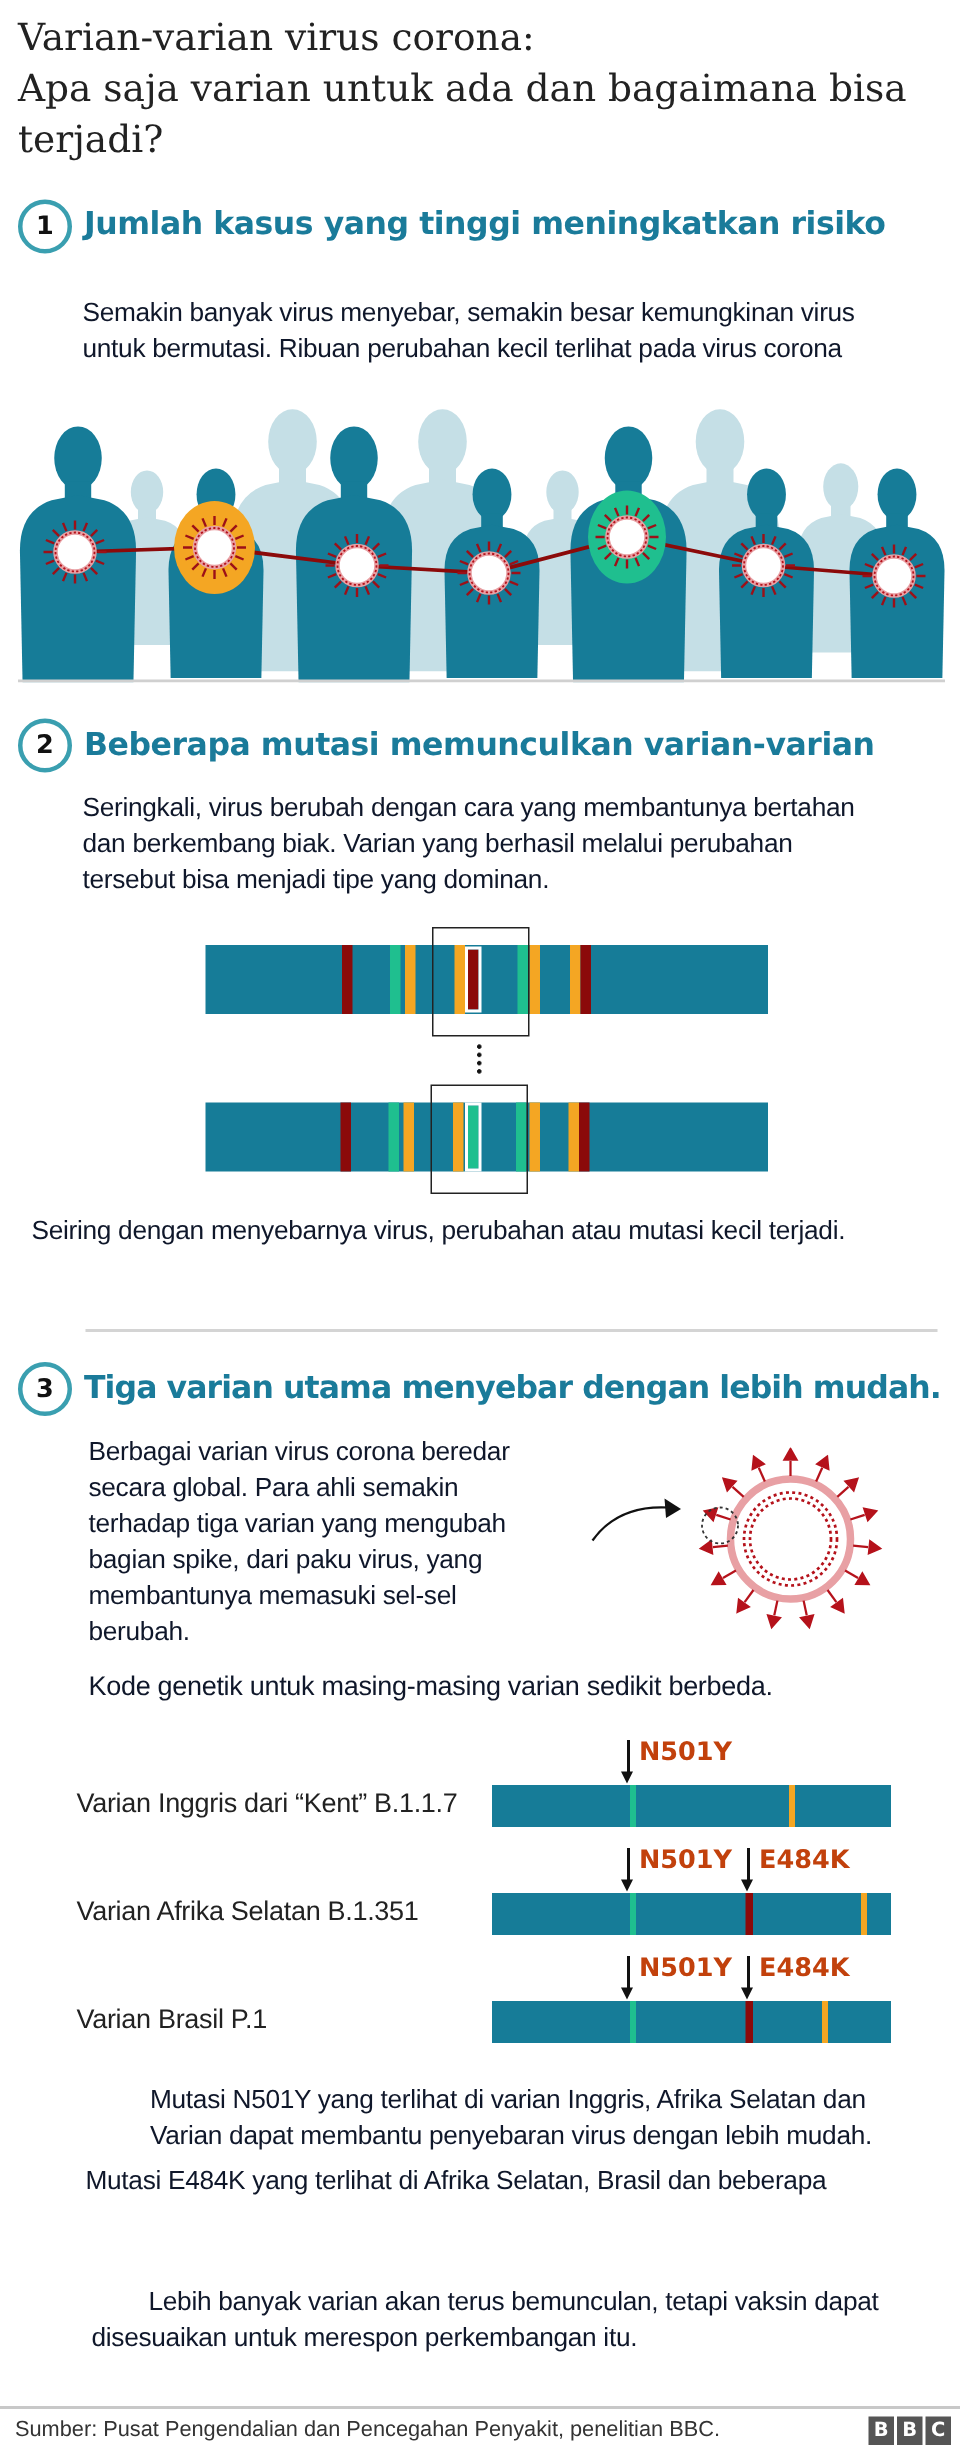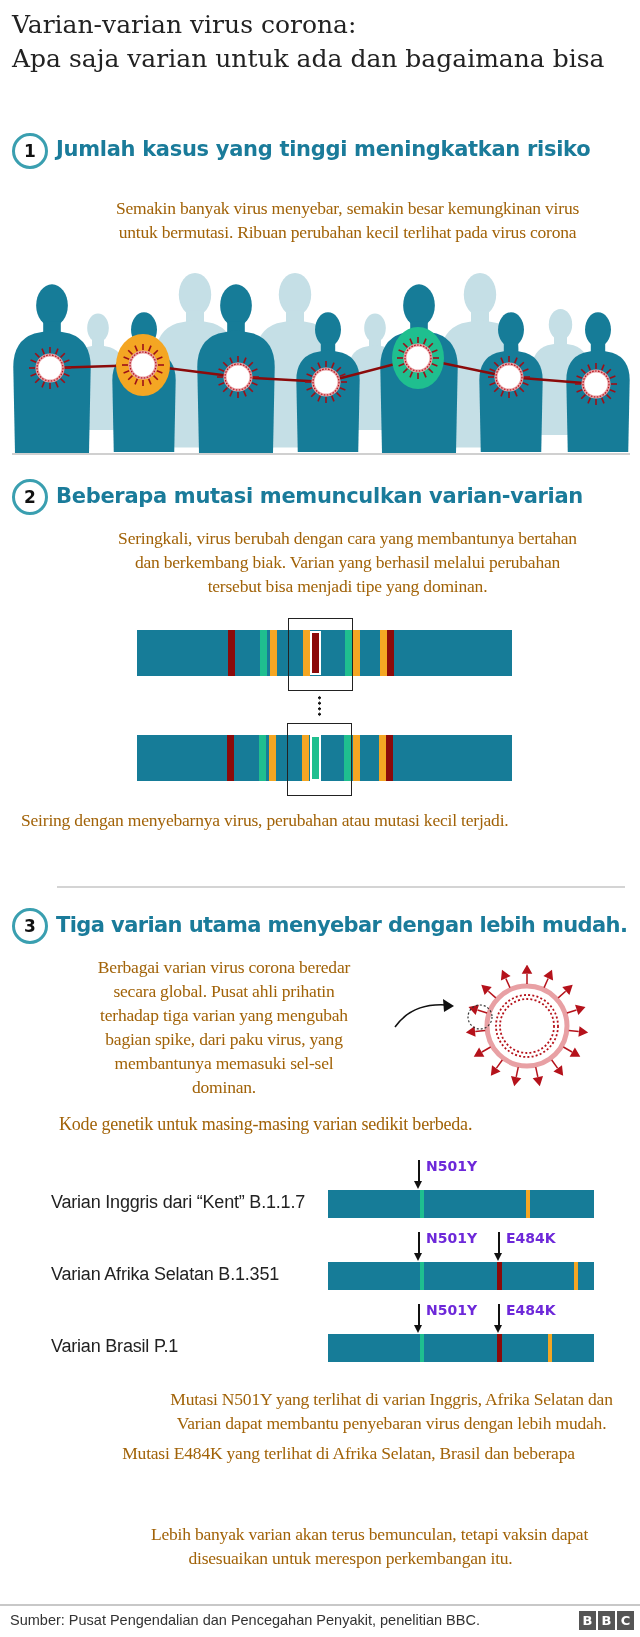--- a/index.html
+++ b/index.html
@@ -3,38 +3,39 @@
 <meta charset="utf-8">
 <style>
   * { box-sizing: border-box; margin: 0; padding: 0; }
   html, body { width: 640px; height: 1637px; background: #ffffff; overflow: hidden; }
   body { position: relative; font-family: "Liberation Sans", sans-serif; color: #222; }
   .abs { position: absolute; }
   .title { left: 12px; top: 8px; width: 620px; font-family: "DejaVu Serif", serif; font-size: 25px; line-height: 34px; color: #222; }
   .title div { white-space: nowrap; }
   .num { width: 36px; height: 36px; border: 3px solid #3a9fb0; border-radius: 50%; font-family: "DejaVu Sans", sans-serif; font-weight: bold; font-size: 17px; color: #111; display: flex; align-items: center; justify-content: center; }
   .heading { font-family: "DejaVu Sans", sans-serif; font-weight: bold; color: #1a7b9a; font-size: 21px; line-height: 29px; letter-spacing: -0.3px; }
-  .body { font-family: Liberation Serif, serif; font-size: 17.5px; line-height: 24px; color: #a16207; letter-spacing: -0.2px; text-align: center; }
+  .body { font-family: Liberation Sans, sans-serif; font-size: 17.5px; line-height: 24px; color: #0f172a; letter-spacing: -0.2px; }
   .gene { background: #167c98; }
   .band { position: absolute; top: 0; bottom: 0; }
   .varlabel { font-size: 18px; color: #222; white-space: nowrap; letter-spacing: -0.2px; }
-  .mut { font-family: "DejaVu Sans", sans-serif; font-weight: bold; font-size: 14px; color: #6d28d9; white-space: nowrap; }
+  .mut { font-family: "DejaVu Sans", sans-serif; font-weight: bold; font-size: 17px; color: #c2410c; white-space: nowrap; }
   .arrow { position: absolute; width: 1.5px; background: #111; }
   .arrow::after { content: ""; position: absolute; left: -4px; bottom: -6px; border-left: 4.75px solid transparent; border-right: 4.75px solid transparent; border-top: 8px solid #111; }
   .footer-line { left: 0; top: 1604px; width: 640px; height: 2px; background: #c8c8c8; }
   .source { left: 10px; top: 1612px; font-size: 14.5px; color: #333; white-space: nowrap; }
   .bbc { right: 6px; top: 1611px; display: flex; gap: 2px; }
   .bbc span { width: 17px; height: 19px; background: #555; color: #fff; font-family: "DejaVu Sans", sans-serif; font-weight: bold; font-size: 13px; display: flex; align-items: center; justify-content: center; }
 </style>
 </head>
 <body>
 
 <div class="abs title">
   <div>Varian-varian virus corona:</div>
   <div>Apa saja varian untuk ada dan bagaimana bisa</div>
+  <div>terjadi?</div>
 </div>
 
 <div class="abs num" style="left:12px; top:133px;">1</div>
 <div class="abs heading" style="left:56px; top:135px; width:580px;">
   <div>Jumlah kasus yang tinggi meningkatkan risiko</div>
 </div>
 <div class="abs body" style="left:55px; top:196px; width:585px;">
   <div style="white-space:nowrap;">Semakin banyak virus menyebar, semakin besar kemungkinan virus</div>
   <div style="white-space:nowrap;">untuk bermutasi. Ribuan perubahan kecil terlihat pada virus corona</div>
 </div>
@@ -141,25 +142,25 @@
 
 <div class="abs body" style="left:21px; top:808px; white-space:nowrap;">Seiring dengan menyebarnya virus, perubahan atau mutasi kecil terjadi.</div>
 
 <div class="abs" style="left:57px; top:886px; width:568px; height:2px; background:#d4d4d4;"></div>
 
 <div class="abs num" style="left:12px; top:908px;">3</div>
 <div class="abs heading" style="left:56px; top:911px; width:584px; white-space:nowrap; letter-spacing:-0.6px;">Tiga varian utama menyebar dengan lebih mudah.</div>
 
 <div class="abs body" style="left:59px; top:955px; width:330px;">
   <div style="white-space:nowrap;">Berbagai varian virus corona beredar</div>
-  <div style="white-space:nowrap;">secara global. Pusat ahli prihatin</div>
+  <div style="white-space:nowrap;">secara global. Para ahli semakin</div>
   <div style="white-space:nowrap;">terhadap tiga varian yang mengubah</div>
   <div style="white-space:nowrap;">bagian spike, dari paku virus, yang</div>
   <div style="white-space:nowrap;">membantunya memasuki sel-sel</div>
-  <div style="white-space:nowrap;">dominan.</div>
+  <div style="white-space:nowrap;">berubah.</div>
 </div>
 
 <svg class="abs" style="left:392px; top:995px;" width="70" height="35" viewBox="0 0 70 35">
   <path d="M3 32 Q20 8 54 10" fill="none" stroke="#111" stroke-width="1.5"></path>
   <polygon points="62,11 51,4 52,17" fill="#111"></polygon>
 </svg>
 
 <svg class="abs" style="left:462px; top:965px;" width="130" height="122" viewBox="-65 -61 130 122">
   <circle r="40" fill="none" stroke="#e8a0a4" stroke-width="5"></circle>
   <circle r="31" fill="none" stroke="#b5121b" stroke-width="1.8" stroke-dasharray="2 2.2"></circle>

